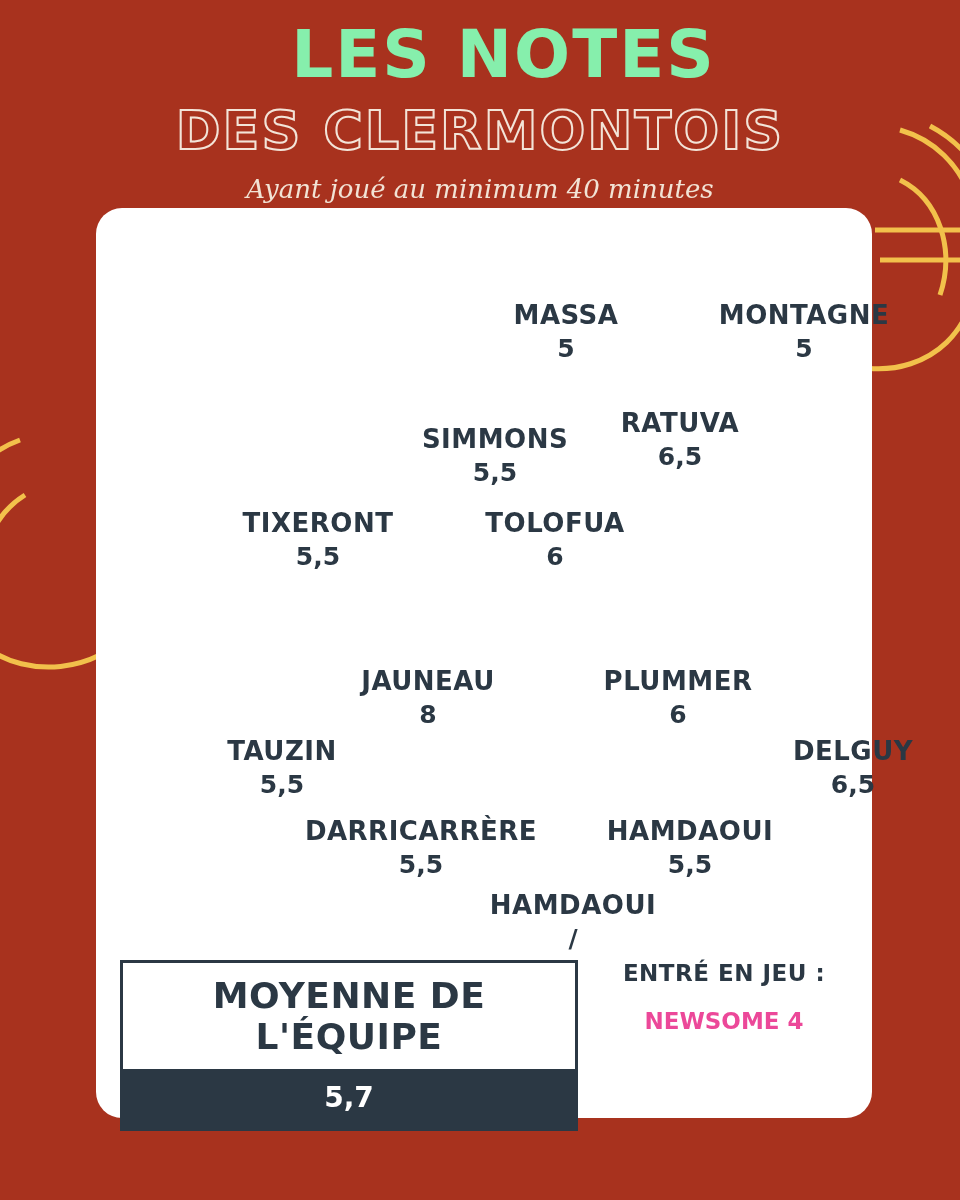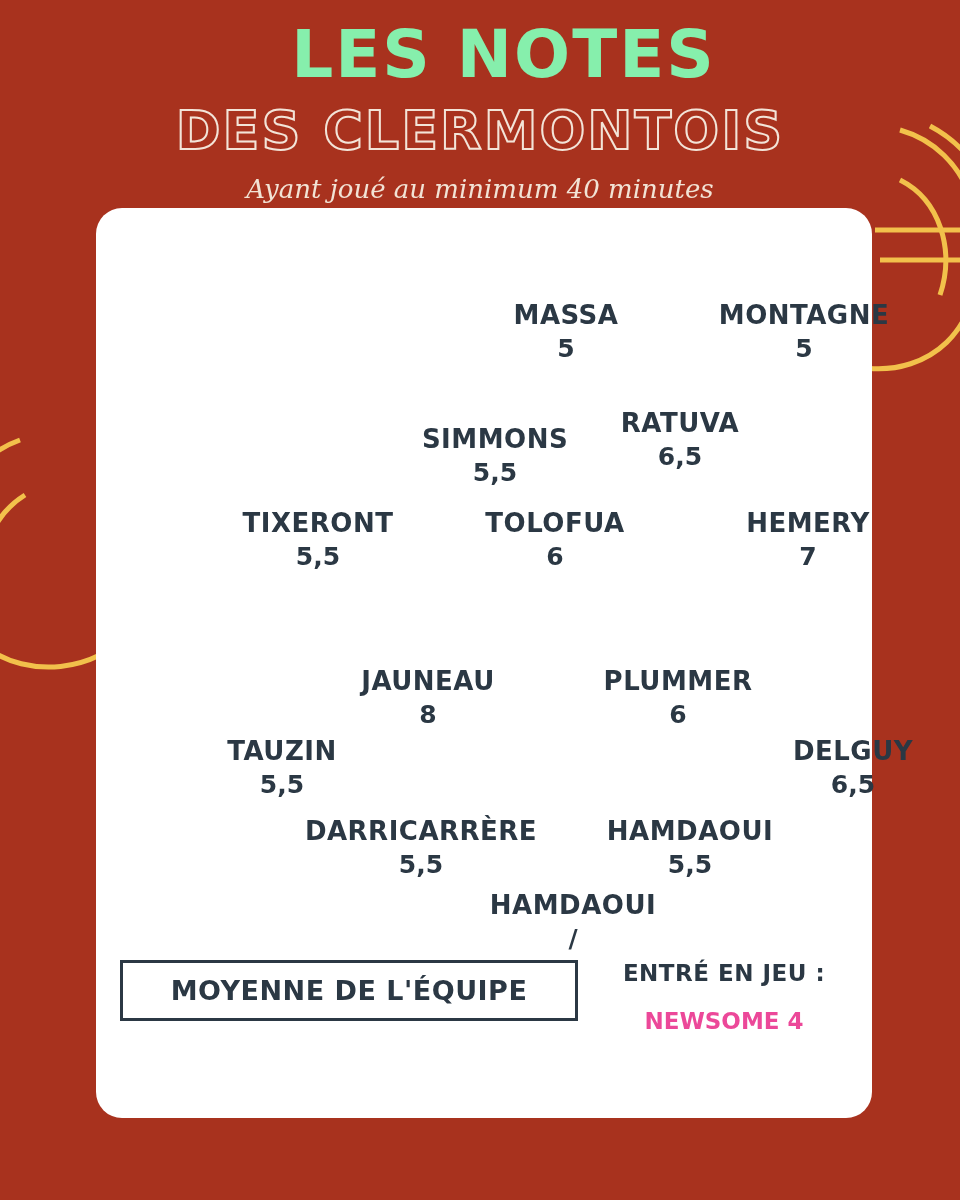--- a/index.html
+++ b/index.html
@@ -99,21 +99,21 @@
   .avg-box {
     position: absolute;
     left: 24px;
     top: 752px;
     width: 452px;
     border: 3px solid #2B3844;
   }
   .avg-label {
     font-family: "DejaVu Sans", sans-serif;
     font-weight: bold;
-    font-size: 27px;
+    font-size: 36px;
     color: #2B3844;
     text-align: center;
     padding: 12px 0 12px 0;
     letter-spacing: 0.5px;
   }
   .avg-value {
     background: #2B3844;
     color: #FFFFFF;
     font-family: "DejaVu Sans", sans-serif;
     font-weight: bold;
@@ -195,24 +195,20 @@
         <div class="pnote">6,5</div>
       </div>
       <div class="player" style="left: 222px; top: 300px;">
         <div class="pname">TIXERONT</div>
         <div class="pnote">5,5</div>
       </div>
       <div class="player" style="left: 459px; top: 300px;">
         <div class="pname">TOLOFUA</div>
         <div class="pnote">6</div>
       </div>
-      <div class="player" style="left: 712px; top: 300px;">
-        <div class="pname">HEMERY</div>
-        <div class="pnote">7</div>
-      </div>
       <div class="player" style="left: 332px; top: 458px;">
         <div class="pname">JAUNEAU</div>
         <div class="pnote">8</div>
       </div>
       <div class="player" style="left: 582px; top: 458px;">
         <div class="pname">PLUMMER</div>
         <div class="pnote">6</div>
       </div>
       <div class="player" style="left: 186px; top: 528px;">
         <div class="pname">TAUZIN</div>
@@ -231,19 +227,20 @@
         <div class="pnote">5,5</div>
       </div>
       <div class="player" style="left: 477px; top: 682px;">
         <div class="pname">HAMDAOUI</div>
         <div class="pnote">/</div>
       </div>
     </div>
 
   <div class="avg-box">
     <div class="avg-label">MOYENNE DE L'ÉQUIPE</div>
+    <div class="avg-value">5,7</div>
   </div>
 
   <div class="sub-block">
     <div class="sub-title">ENTRÉ EN JEU :</div>
     <div class="sub-item">NEWSOME 4</div>
   </div>
 </div>
 
 </body></html>

